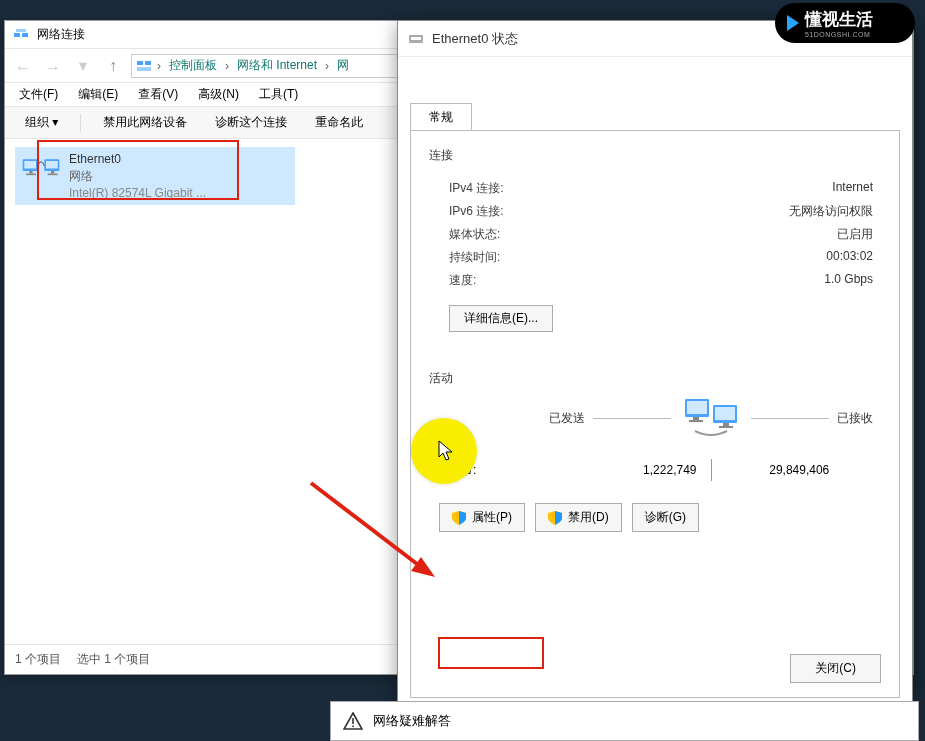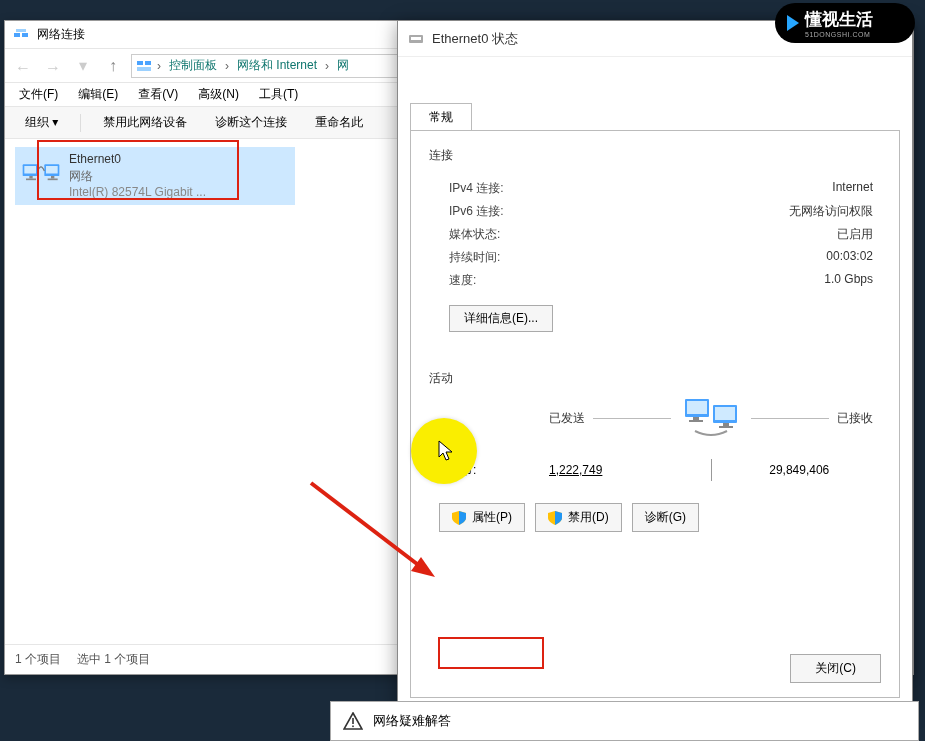--- a/index.html
+++ b/index.html
@@ -45,21 +45,21 @@
     padding: 0 8px; font-size: 12px; background: #f7f7f7; border-bottom: 1px solid #e6e6e6;
   }
   .tb-item { padding: 3px 12px; }
   .tb-sep { width: 1px; height: 18px; background: #ddd; margin: 0 6px; }
 
   .content {
     position: relative; height: 505px; background: #fff; overflow: hidden;
   }
   .adapter {
     position: absolute; left: 10px; top: 8px; width: 280px; height: 58px;
-    background: #cde8ff; display: flex; align-items: center; padding: 4px 6px; gap: 8px;
+    background: #cde8ff; display: flex; align-items: flex-start; padding: 4px 6px; gap: 8px;
   }
   .red-box { position: absolute; border: 2px solid #d21; pointer-events:none; }
   .adapter-icon { width: 40px; height: 40px; flex-shrink: 0; }
   .adapter-text { font-size: 12px; line-height: 1.4; color: #333; }
   .adapter-text .l2 { color: #666; }
   .adapter-text .l3 { color: #888; }
 
   .statusbar {
     position: absolute; bottom: 0; left:0; right:0; height: 30px; border-top: 1px solid #e6e6e6;
     display:flex; align-items:center; gap: 16px; padding: 0 10px; font-size: 12px; color: #555;
@@ -96,21 +96,21 @@
   .activity-row {
     display:flex; align-items:center; justify-content:space-between; font-size:12px;
     padding: 8px 0; color:#333;
   }
   .activity-icon { width: 64px; height: 46px; flex-shrink:0; }
   .dash { flex:1; height:1px; background:#bbb; margin: 0 8px; }
   .bytes-row {
     display:flex; align-items:center; font-size:12px; margin-top: 18px;
   }
   .bytes-row .lbl { width:100px; }
-  .bytes-row .sent { flex:1; text-align:left;text-decoration:underline; }
+  .bytes-row .sent { flex:1; text-align:right; }
   .bytes-row .divider { width:1px; height:22px; background:#999; margin:0 14px; }
   .bytes-row .recv { flex:1; text-align:center; }
 
   .btn-row { margin-top: 22px; display:flex; gap: 10px; }
   .shield-btn {
     display:inline-flex; align-items:center; gap:6px;
     background:#f6f6f6; border:1px solid #aaa; font-size:12px; padding:5px 12px;
   }
   .close-row { position:absolute; right: 18px; bottom: 14px; }
   .close-row .win-btn { padding: 5px 24px; }

